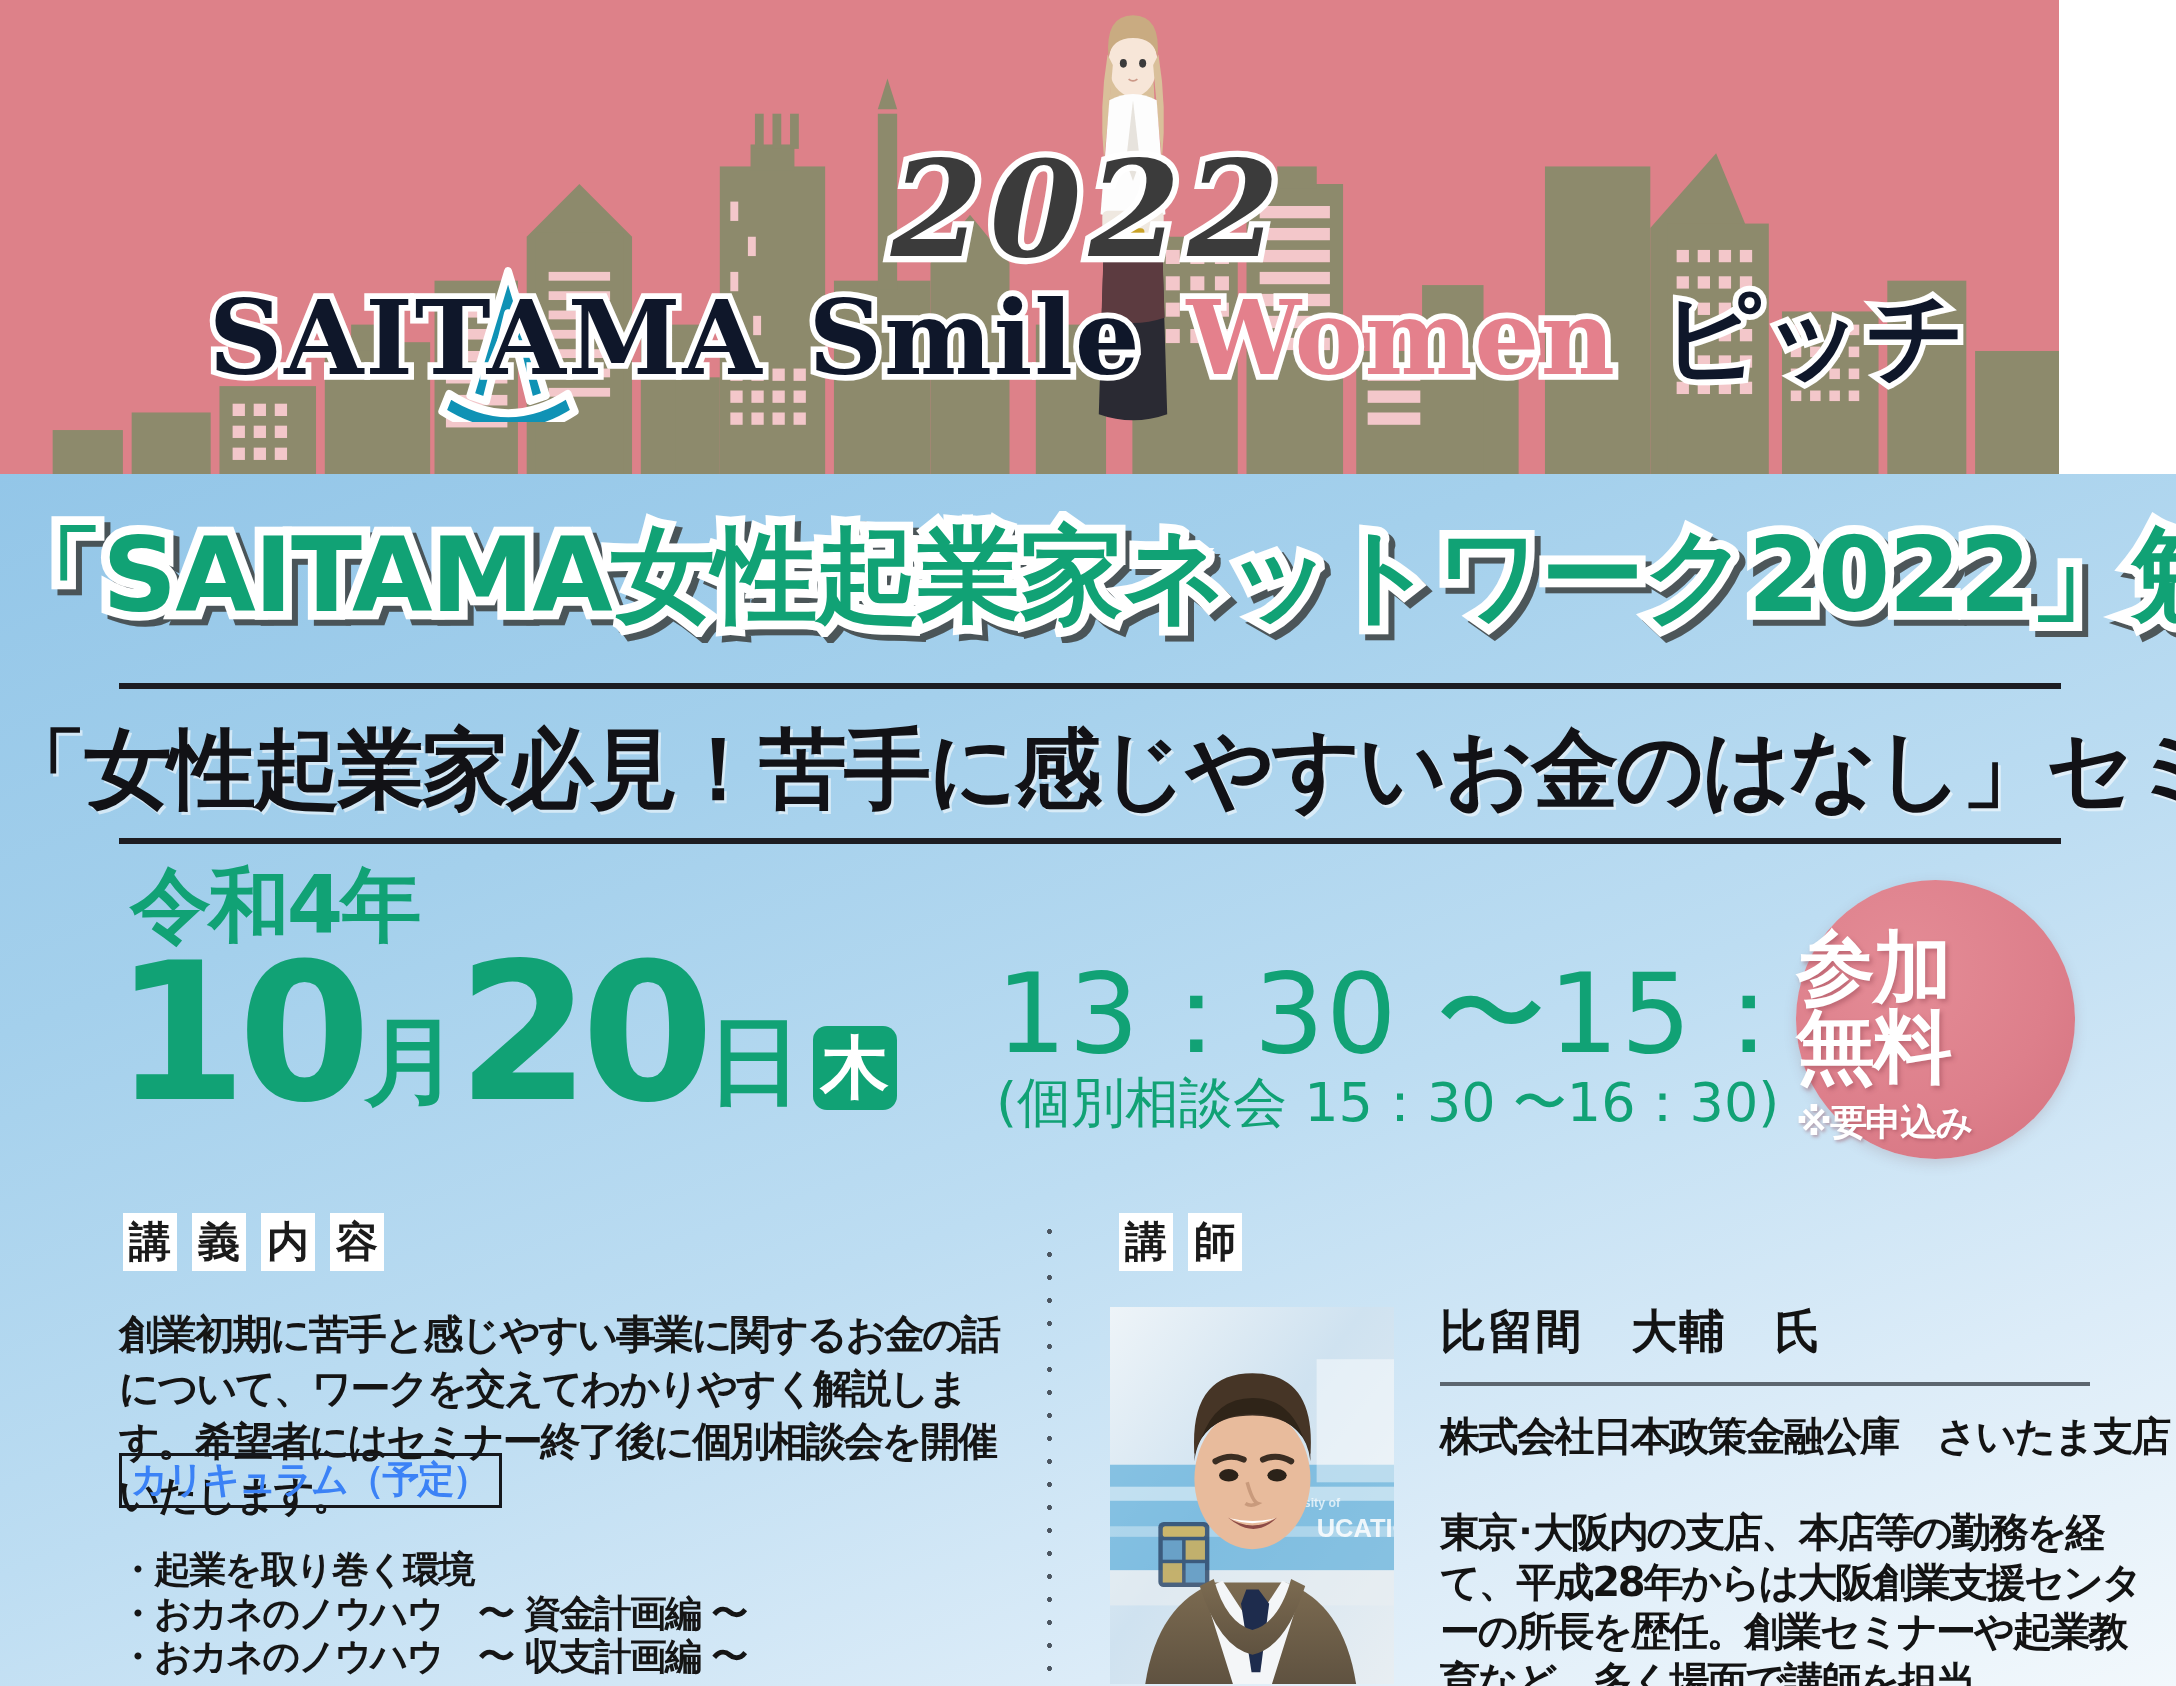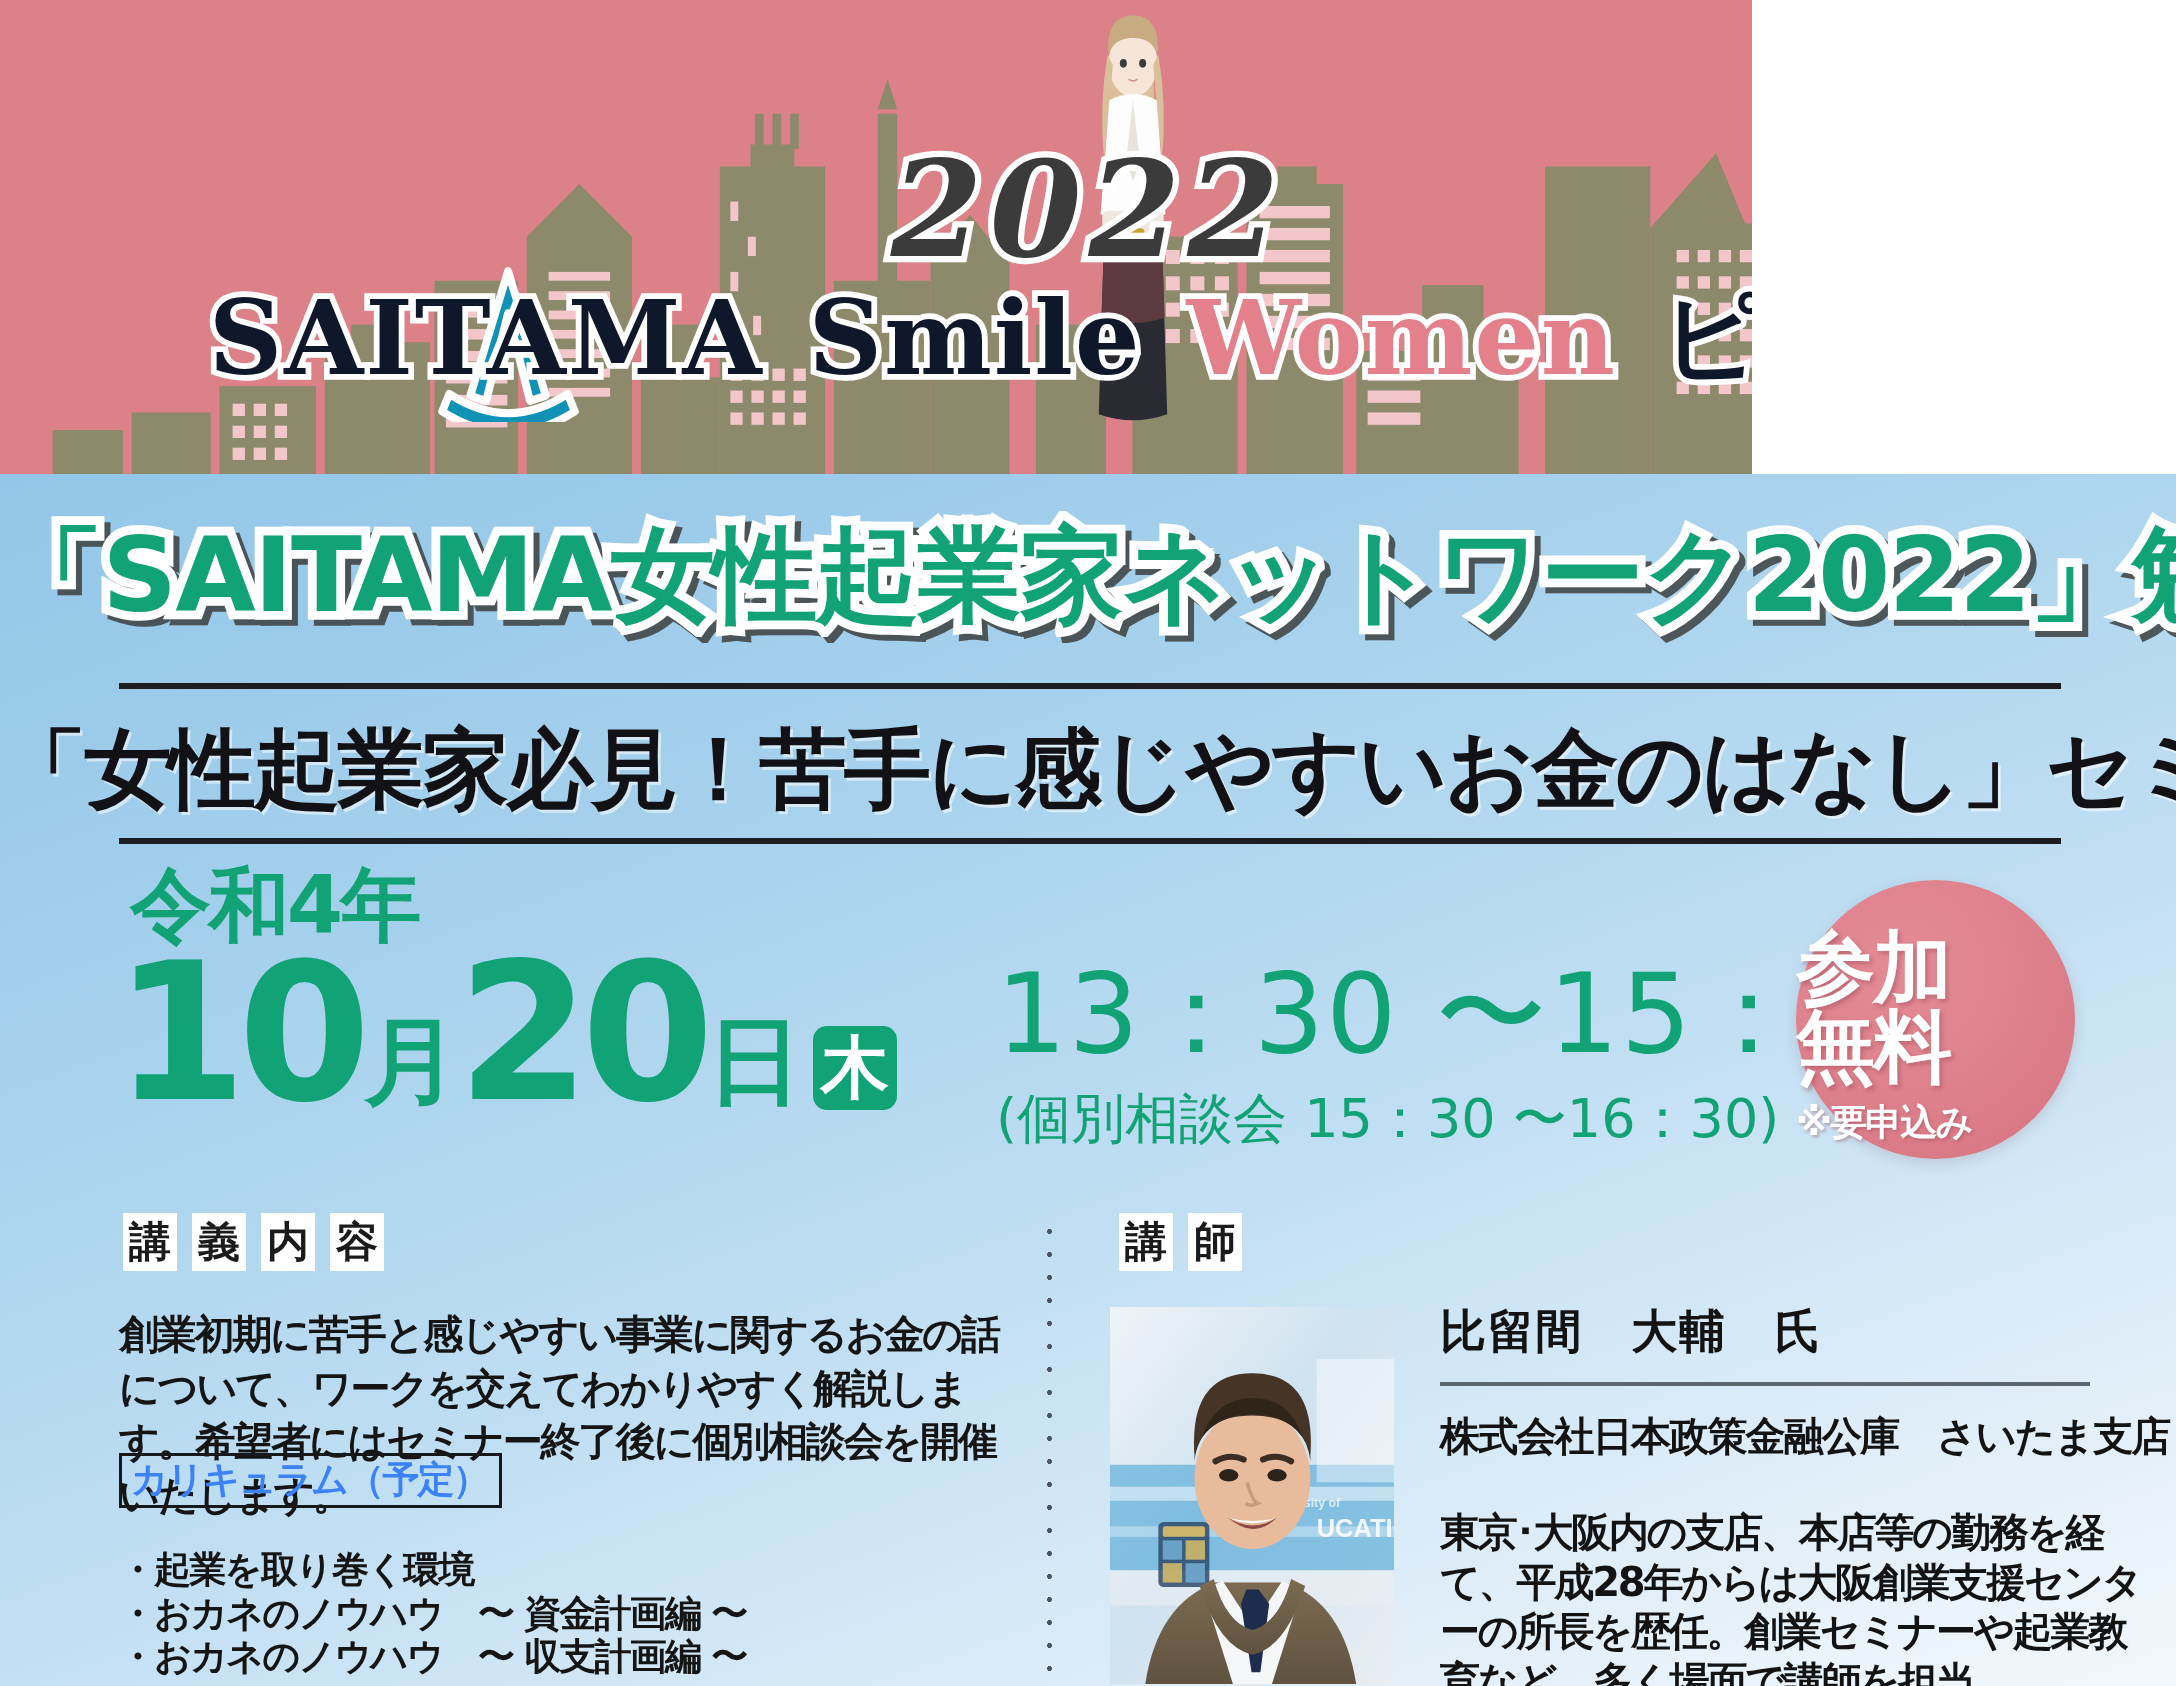--- a/index.html
+++ b/index.html
@@ -5,21 +5,21 @@
   html,body{margin:0;padding:0;}
   body{
     width:2177px;height:1686px;overflow:hidden;
     font-family:"Liberation Sans","DejaVu Sans",sans-serif;
     background:#ffffff;
   }
   .poster{position:relative;width:2177px;height:1686px;overflow:hidden;}
 
   
   .header{
-    position:absolute;left:0;top:0;width:1752px;height:474px;
+    position:absolute;left:0;top:0;width:2059px;height:474px;
     background:#dd8189;overflow:hidden;
   }
   .skyline{position:absolute;left:0;bottom:0;width:2177px;height:413px;}
   .woman{position:absolute;left:1067px;top:8.8px;width:132px;height:456px;}
 
   .logo-wrap{
     position:absolute;left:0;top:132px;width:2177px;height:290px;
   }
   .logo-year{
     position:absolute;left:0;top:0;width:2177px;text-align:center;
@@ -106,21 +106,21 @@
   
   .time-block{position:absolute;left:996px;top:957px;color:#11a275;}
   .time-main{
     font-family:"DejaVu Sans","Liberation Sans",sans-serif;
     font-weight:400;font-size:111px;line-height:1.02;letter-spacing:1.8px;
     white-space:nowrap;
   }
   .time-sub{
     font-family:"DejaVu Sans","Liberation Sans",sans-serif;
     font-weight:400;font-size:54px;line-height:1.1;letter-spacing:0px;
-    white-space:nowrap;margin-top:19px;
+    white-space:nowrap;margin-top:3px;
   }
 
   
   .badge{
     position:absolute;left:1796px;top:880px;width:279px;height:279px;
     border-radius:50%;
     background:radial-gradient(circle at 38% 32%,#e48c96 0%,#dd7f8b 58%,#d4727f 100%);
     color:#ffffff;text-align:left;
     box-shadow:0 4.4px 12.3px rgba(120,70,80,.18);
   }

